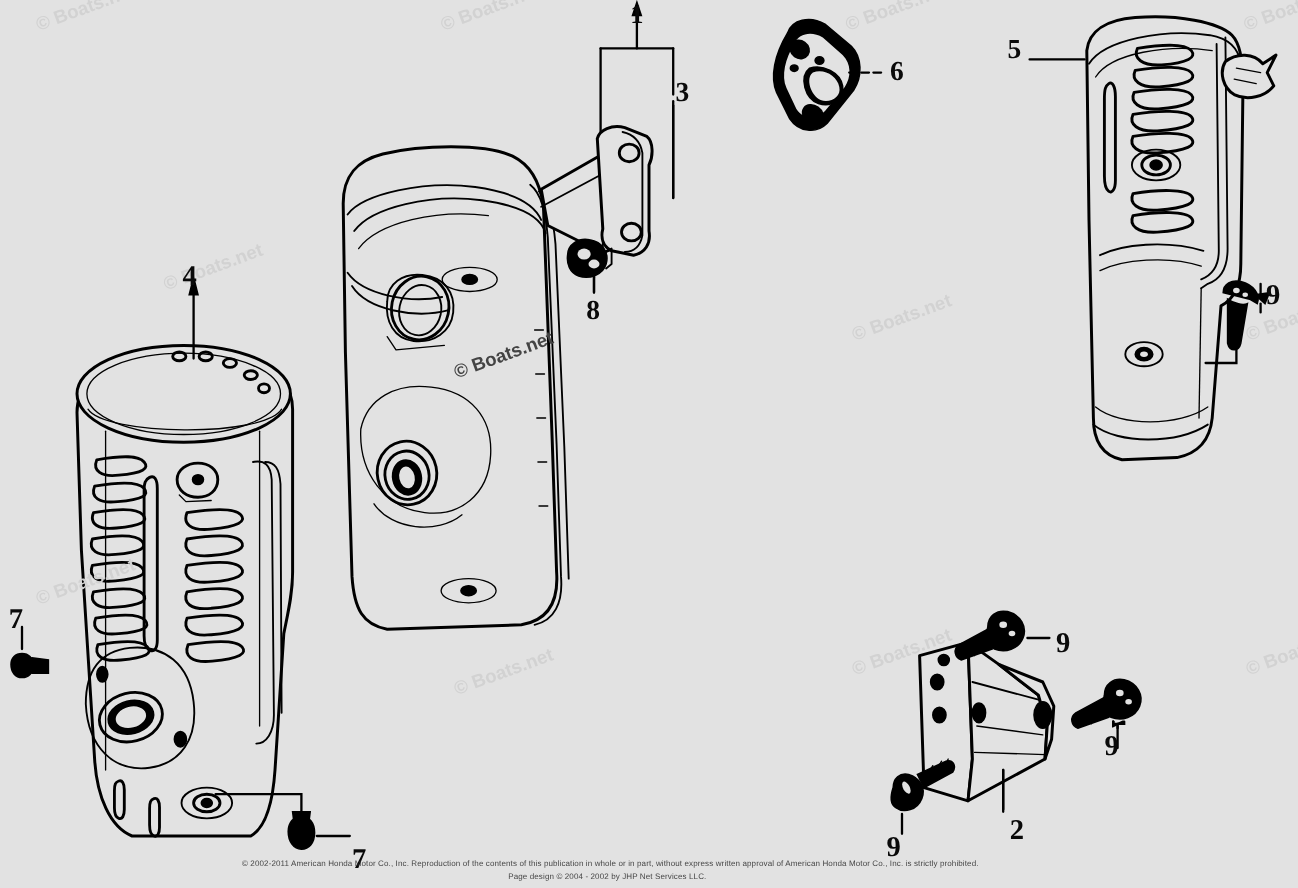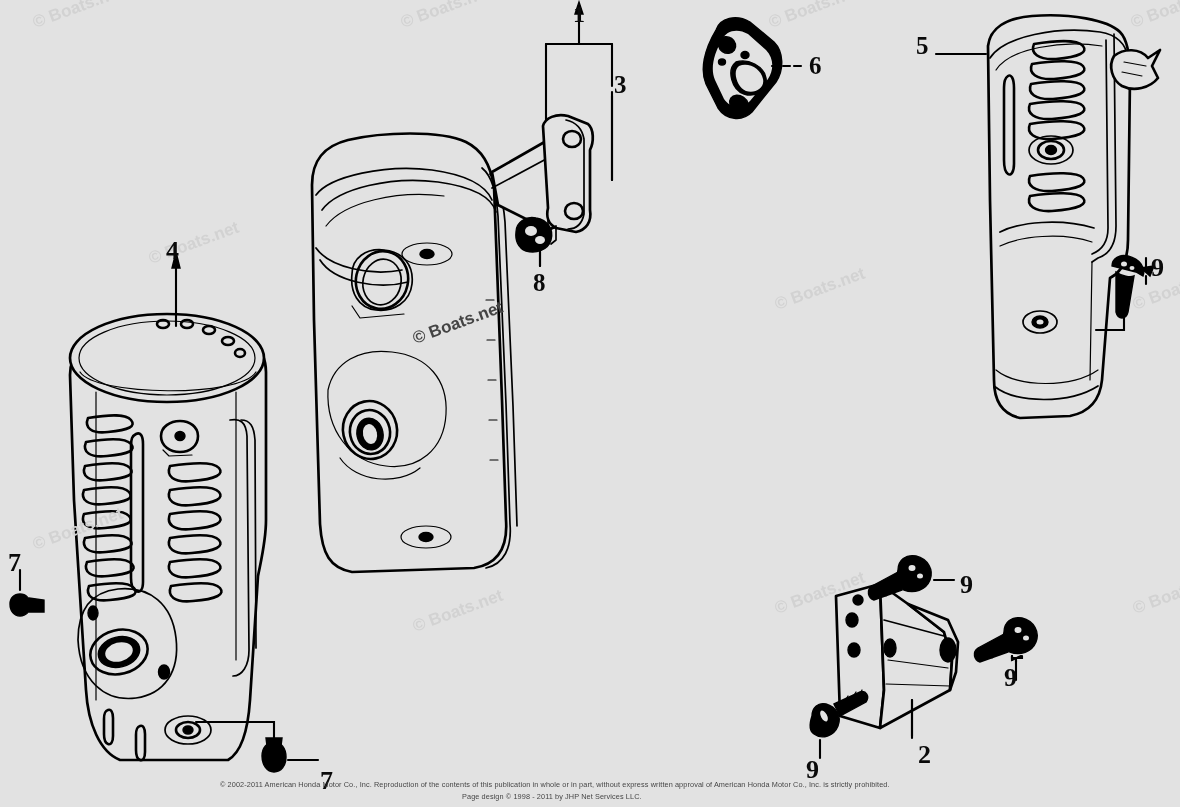--- a/index.html
+++ b/index.html
@@ -414,16 +414,16 @@
     <span class="callout" style="left:8px;   top:550px; font-size:26px;">7</span>
     <span class="callout" style="left:960px; top:572px; font-size:26px;">9</span>
     <span class="callout" style="left:1004px;top:665px; font-size:26px;">9</span>
     <span class="callout" style="left:918px; top:742px; font-size:26px;">2</span>
     <span class="callout" style="left:806px; top:757px; font-size:26px;">9</span>
     <span class="callout" style="left:320px;top:768px; font-size:26px;">7</span>
   </div>
 
   <div>
     <div class="footer-line" style="left:220px; top:752px; font-size:7.3px;">© 2002-2011 American Honda Motor Co., Inc. Reproduction of the contents of this publication in whole or in part, without express written approval of American Honda Motor Co., Inc. is strictly prohibited.</div>
-    <div class="footer-line" style="left:462px; top:764px; font-size:7.3px;">Page design © 1998 - 2011 by JHP Net Services LLC.</div>
+    <div class="footer-line" style="left:462px; top:764px; font-size:7.3px;">Page design © 2004 - 2002 by JHP Net Services LLC.</div>
   </div>
 
 </div>
 
 </body></html>

